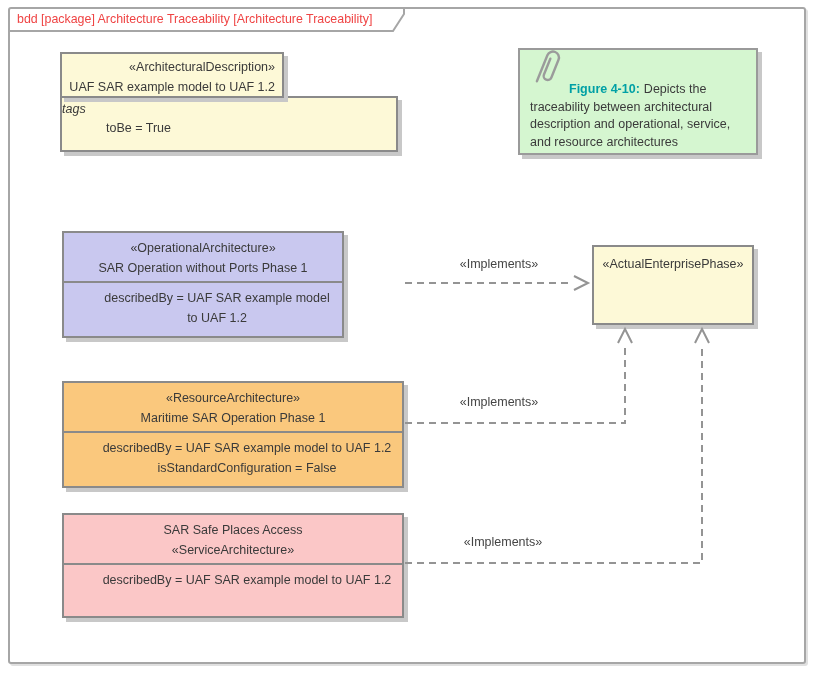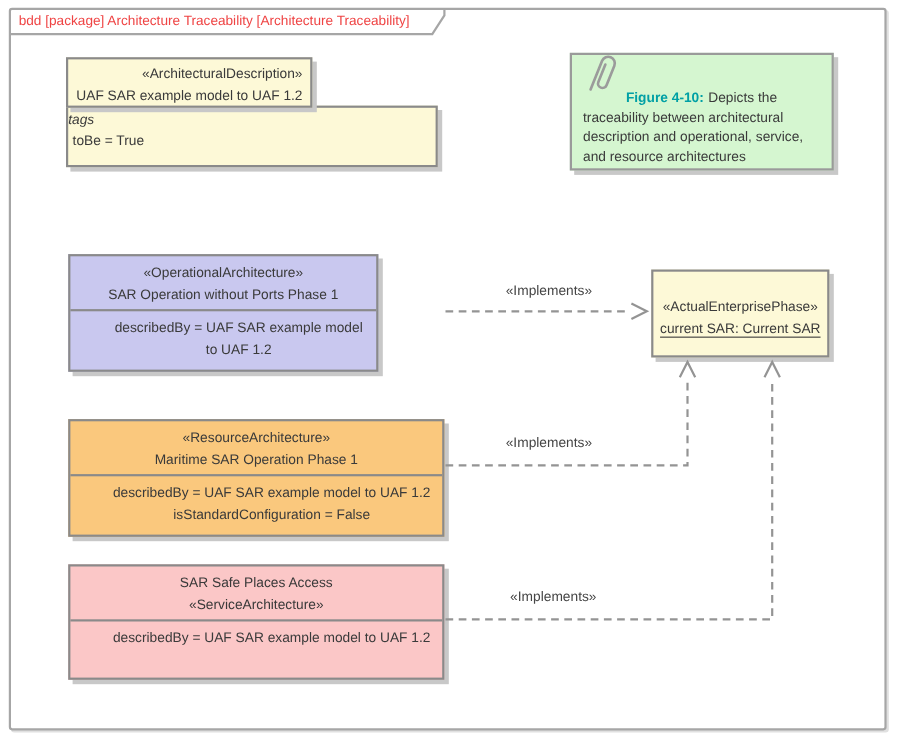--- a/index.html
+++ b/index.html
@@ -23,21 +23,21 @@
     position:absolute;border:2px solid #8a8a8a;box-sizing:border-box;
     box-shadow:4px 4px 0 #c8c8c8;
   }
   .blk-header{
     height:50px;box-sizing:border-box;border-bottom:2px solid #8a8a8a;
     text-align:center;padding-top:5px;line-height:20px;
   }
   .blk-body{padding:5px 7px;line-height:20px;text-align:center;margin-left:28px;}
   .left-align{text-align:right;padding-left:7px;padding-right:7px;}
   .tags-title{text-align:left;font-style:italic;line-height:19px;padding-top:2px;}
-  .tag-line{padding-left:4px;line-height:19px;}
+  .tag-line{padding-left:4px;line-height:19px;margin-left:40px;}
   .underlined{text-decoration:underline;text-underline-offset:3px;}
   
   .note{
     position:absolute;left:518px;top:48px;width:240px;height:107px;
     border:2px solid #9a9a9a;box-sizing:border-box;box-shadow:4px 4px 0 #c8c8c8;
     padding:31px 9px 0 10px;line-height:17.5px;
   }
   .note-label{font-weight:bold;margin-right:4px;}
   .paperclip{position:absolute;left:12px;top:-5px;}
   
@@ -96,23 +96,22 @@
   <div class="block" style="left: 62px; top: 513px; width: 342px; height: 105px; background-color: rgb(251, 199, 199);">
     <div class="blk-header">
       <div>SAR Safe Places Access</div>
       <div>«ServiceArchitecture»</div>
     </div>
     <div class="blk-body">
       <div>describedBy = UAF SAR example model to UAF 1.2</div>
     </div>
   </div>
 
-  <div class="block" style="left: 592px; top: 245px; width: 162px; height: 80px; text-align: center; padding-top: 22px; line-height: 20px; background-color: rgb(253, 249, 215);">
+  <div class="block" style="left: 592px; top: 245px; width: 162px; height: 80px; text-align: center; padding-top: 7px; line-height: 20px; background-color: rgb(253, 249, 215);">
     <div>«ActualEnterprisePhase»</div>
-    <div class="underlined">current SAR: Current SAR</div>
   </div>
 
   <div class="conn-label" style="left:434px;top:257px;">«Implements»</div>
   <div class="conn-label" style="left:434px;top:395px;">«Implements»</div>
   <div class="conn-label" style="left:438px;top:535px;">«Implements»</div>
 
   <svg class="overlay" width="823" height="685" viewBox="0 0 823 685">
 
     <path d="M10,31 L393,31 L404,14 L404,9" fill="none" stroke="#a6a6a6" stroke-width="2"></path>
 

